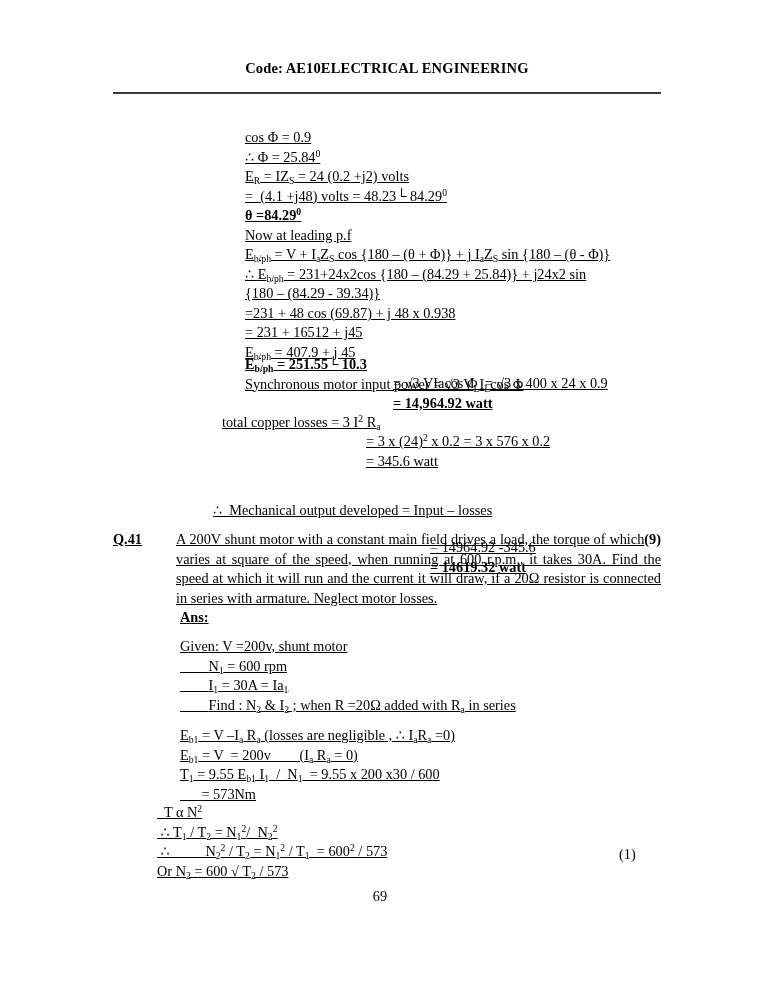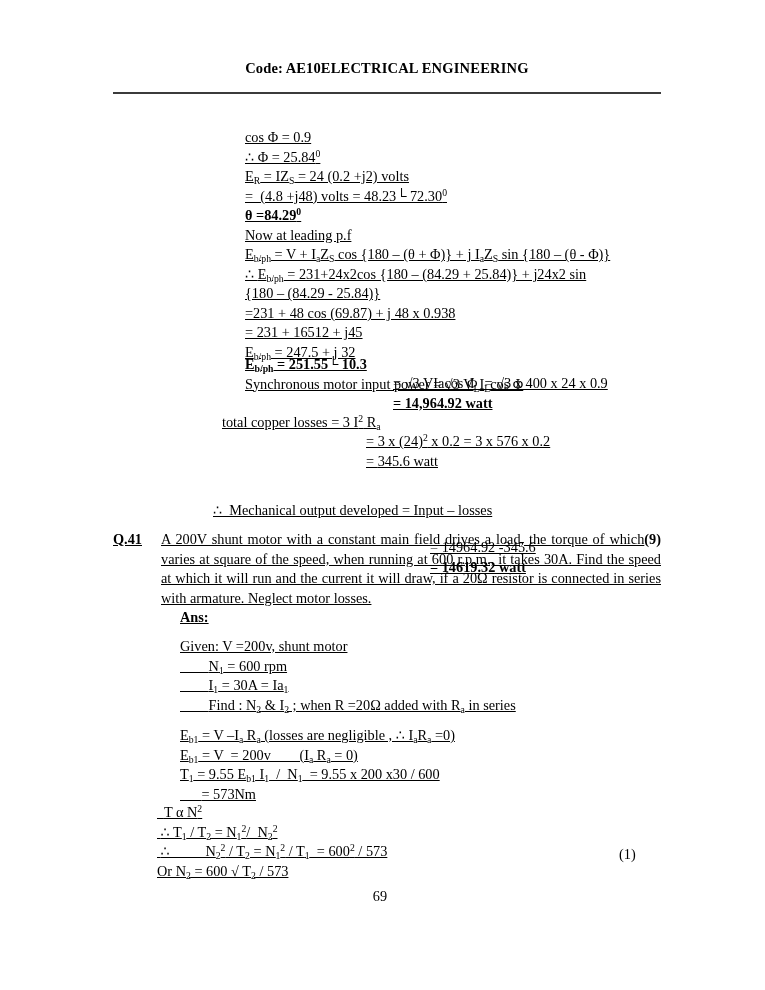--- a/index.html
+++ b/index.html
@@ -82,21 +82,21 @@
   #losses-ind  { left: 330px; top: 432px; margin-left: 36px; }
   #mech-block  { left: 213px; top: 471px; margin-top: 30px; }
   #mech-ind    { left: 430px; top: 490px; margin-top: 48px; }
 
   
   #question {
     left: 113px;
     top: 530px;
     width: 548px;
   }
-  .q-row { display: flex; }
+  .q-row { display: flex; gap: 15px; }
   .q-num {
     font-weight: bold;
     width: 48px;
     flex: 0 0 48px;
   }
   .q-body {
     flex: 1 1 auto;
     text-align: justify;
     text-align-last: left;
   }
@@ -139,37 +139,37 @@
   <div class="rule"></div>
 
   <div class="block" id="solution-top">
 
     <div class="ln"><span>cos Φ = 0.9</span></div>
 
     <div class="ln"><span>∴ Φ = 25.84</span><sup>0</sup></div>
 
     <div class="ln"><span>E</span><sub>R</sub><span> = IZ</span><sub>S</sub><span> = 24 (0.2 +j2) volts</span></div>
 
-    <div class="ln"><span>=  (4.8 +j48) volts = 48.23└ 72.30</span><sup>0</sup></div>
+    <div class="ln"><span>=  (4.1 +j48) volts = 48.23└ 84.29</span><sup>0</sup></div>
 
     <div class="ln b"><span>θ =84.29</span><sup>0</sup></div>
 
     <div class="ln">Now at leading p.f</div>
 
     <div class="ln"><span>E</span><sub>b/ph</sub><span> = V + I</span><sub>a</sub><span>Z</span><sub>S</sub><span> cos {180 – (θ + Φ)} + j I</span><sub>a</sub><span>Z</span><sub>S</sub><span> sin {180 – (θ - Φ)}</span></div>
 
     <div class="ln justi"><span>∴ </span><span>E</span><sub>b/ph</sub><span> = 231+24x2cos {180 – (84.29 + 25.84)} + j24x2 sin</span></div>
 
-    <div class="ln">{180 – (84.29 - 25.84)}</div>
+    <div class="ln">{180 – (84.29 - 39.34)}</div>
 
     <div class="ln">=231 + 48 cos (69.87) + j 48 x 0.938</div>
 
     <div class="ln">= 231 + 16512 + j45</div>
 
-    <div class="ln"><span>E</span><sub>b/ph</sub><span> = 247.5 + j 32</span></div>
+    <div class="ln"><span>E</span><sub>b/ph</sub><span> = 407.9 + j 45</span></div>
   </div>
 
   <div class="block" id="power-block">
     <div class="ln b"><span>E</span><sub>b/ph</sub><span> = 251.55└ 10.3</span></div>
     <div class="ln"><span>Synchronous motor input power = √3 V</span><sub>L</sub><span>I</span><sub>L</sub><span>cos Φ</span></div>
   </div>
 
   <div class="block" id="power-ind">
     <div class="ln">= √3 VIacos Φ  = √3 x 400 x 24 x 0.9</div>
     <div class="ln b">= 14,964.92 watt</div>

